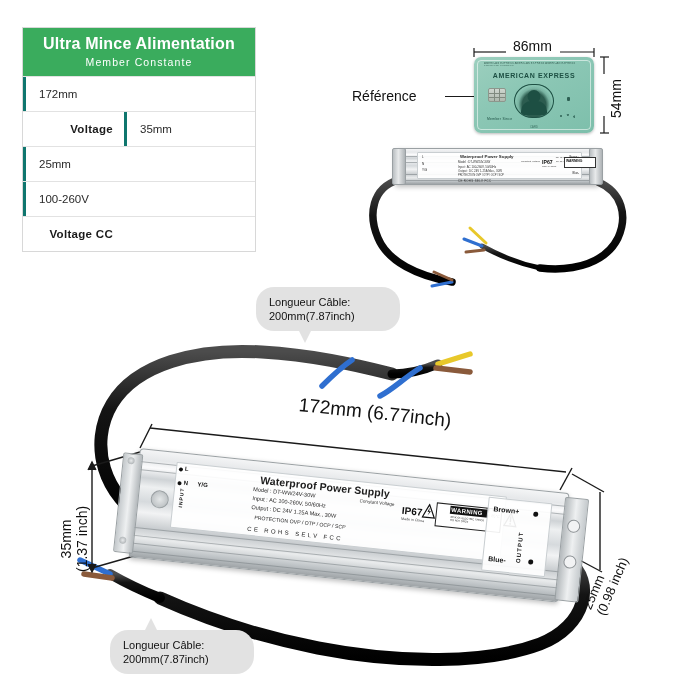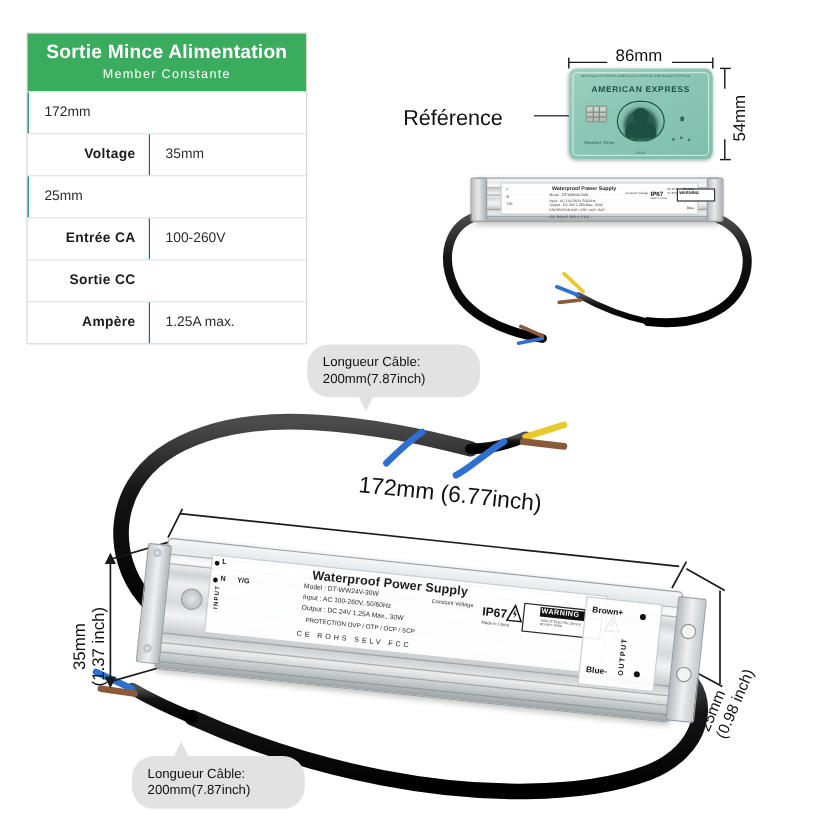--- a/index.html
+++ b/index.html
@@ -30,21 +30,21 @@
   }
   .spec-row{display:flex;border-top:1px solid #e2e2e2;min-height:34px;}
   .spec-row:first-of-type{border-top:none;}
   .spec-k{
     width:101px;box-sizing:border-box;
     display:flex;align-items:center;justify-content:flex-end;
     padding-right:11px;font-size:11.5px;font-weight:bold;color:#1b1b1b;
     letter-spacing:.3px;
   }
   .spec-v{
-    flex:1;box-sizing:border-box;border-left:1px solid #0f766e;
+    flex:1;box-sizing:border-box;border-left:3px solid #0f766e;
     display:flex;align-items:center;padding-left:13px;
     font-size:11.5px;color:#2a2a2a;
   }
 
   
   .lbl{position:absolute;color:#111;white-space:nowrap;}
 
   
   .card-wrap{position:absolute;left:474px;top:57px;width:120px;height:76px;}
   .amex{
@@ -151,48 +151,43 @@
 
   .rot-90{transform:rotate(-90deg);transform-origin:left top;}
 </style>
 </head>
 <body>
 
 <div class="stage">
 
   <div class="spec-card">
     <div class="spec-head">
-      <div class="t1">Sortie Mince Alimentation</div>
+      <div class="t1">Ultra Mince Alimentation</div>
       <div class="t2">Member Constante</div>
     </div>
 
     <div class="spec-row">
       <div class="spec-v">172mm</div>
     </div>
     <div class="spec-row">
       <div class="spec-k">Voltage</div>
       <div class="spec-v">35mm</div>
     </div>
     <div class="spec-row">
       <div class="spec-v">25mm</div>
     </div>
     <div class="spec-row">
-      <div class="spec-k">Entrée CA</div>
       <div class="spec-v">100-260V</div>
     </div>
     <div class="spec-row">
-      <div class="spec-k">Sortie CC</div>
-    </div>
-    <div class="spec-row">
-      <div class="spec-k">Ampère</div>
-      <div class="spec-v">1.25A max.</div>
-    </div>
-  </div>
-
-  <div class="lbl" style="left:336px;top:88px;font-size:18px;">Référence</div>
+      <div class="spec-k">Voltage CC</div>
+    </div>
+  </div>
+
+  <div class="lbl" style="left:352px;top:88px;font-size:14px;">Référence</div>
   <div class="dim-line" style="left:445px;top:96px;width:40px;height:1.3px;"></div>
 
   <div class="lbl" style="left:513px;top:38px;font-size:14px;">86mm</div>
   <div class="dim-line" style="left:474px;top:57px;width:0;height:0;"></div>
 
   <div class="lbl rot-90" style="left:608px;top:118px;font-size:14px;">54mm</div>
 
   <div class="card-wrap">
     <div class="amex">
       <div class="amex-top">AMERICAN EXPRESS AMERICAN EXPRESS AMERICAN EXPRESS AMERICAN EXPRESS</div>

